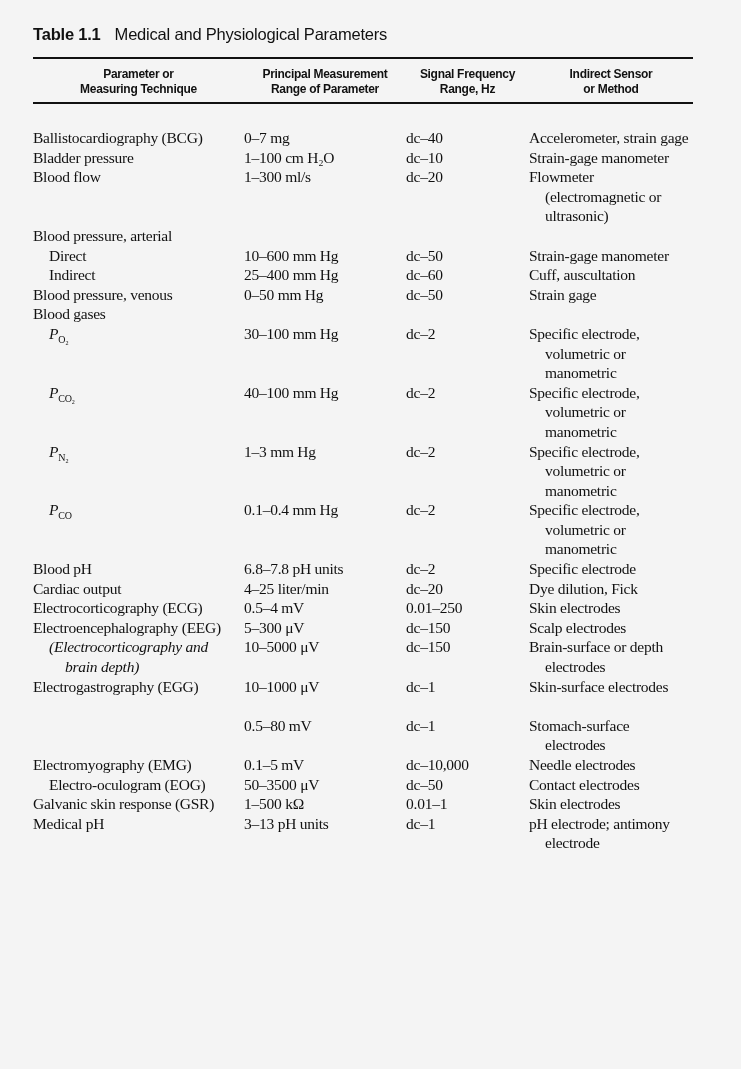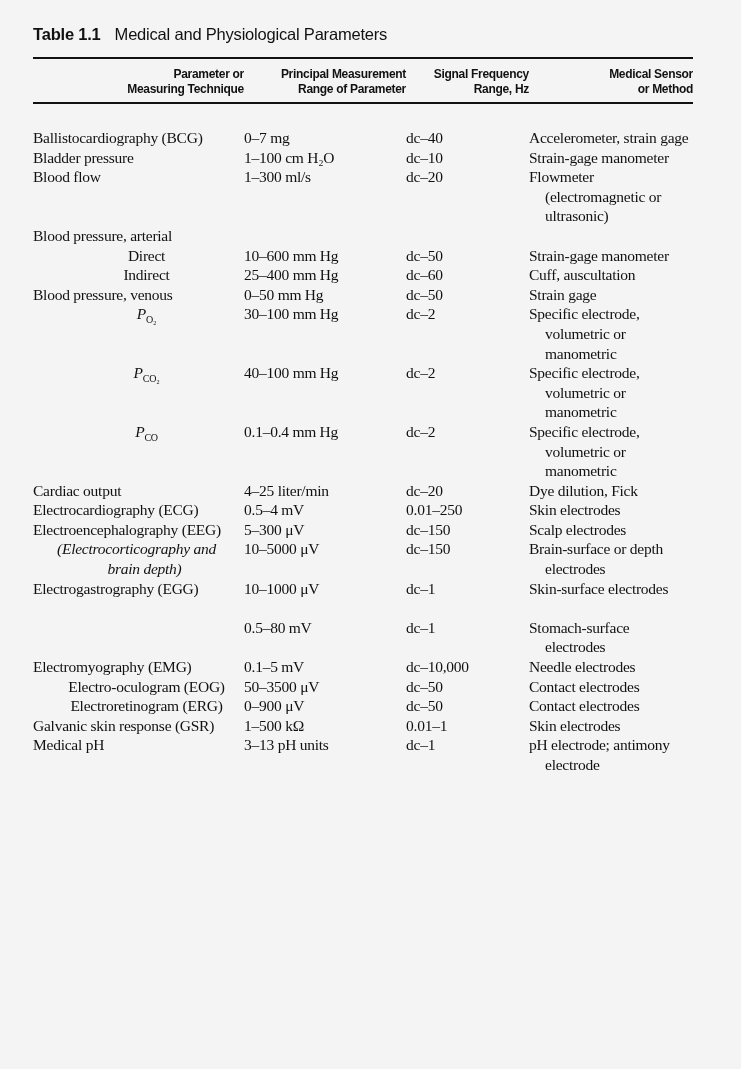--- a/index.html
+++ b/index.html
@@ -20,40 +20,40 @@
   }
   .caption .num { font-weight: bold; margin-right: 14px; }
   .rule { border-top: 2.5px solid #111; width: 660px; }
   .rule.top { margin-top: 11px; }
   table { border-collapse: collapse; width: 660px; table-layout: fixed; }
   thead th {
     font-family: "Liberation Sans", sans-serif;
     font-weight: bold;
     font-size: 12px;
     line-height: 15px;
-    text-align: right;
+    text-align: center;
     vertical-align: top;
     padding: 8px 0 5px 0;
     letter-spacing: -0.3px;
   }
   tbody td {
     font-family: "Liberation Serif", serif;
     font-size: 15.5px;
     line-height: 19.6px;
     vertical-align: top;
     padding: 0;
     letter-spacing: -0.25px;
   }
   tbody tr.first td { padding-top: 24px; }
   col.c1 { width: 211px; }
   col.c2 { width: 162px; }
   col.c3 { width: 123px; }
   col.c4 { width: 164px; }
   .hang { padding-left: 16px !important; text-indent: -16px; }
-  .sub { padding-left: 16px !important; text-align: center; }
+  .sub { padding-left: 16px !important; }
   .sub.hang { padding-left: 32px !important; text-indent: -16px; font-style: italic; }
   .ital { font-style: italic; }
   sub { font-size: 10px; line-height: 0; font-style: normal; }
   .sensor { padding-left: 16px !important; text-indent: -16px; }
 </style>
 </head>
 <body>
 
 <div class="page">
   <div class="caption">
@@ -65,21 +65,21 @@
         <col class="c1">
         <col class="c2">
         <col class="c3">
         <col class="c4">
       </colgroup>
     <thead>
       <tr>
         <th><span>Parameter or</span><br><span>Measuring Technique</span></th>
         <th><span>Principal Measurement</span><br><span>Range of Parameter</span></th>
         <th><span>Signal Frequency</span><br><span>Range, Hz</span></th>
-        <th><span>Medical Sensor</span><br><span>or Method</span></th>
+        <th><span>Indirect Sensor</span><br><span>or Method</span></th>
       </tr>
       <tr>
           <th colspan="4" style="padding:0">
             <div class="rule"></div>
           </th>
         </tr>
     </thead>
     <tbody>
       <tr class="first">
         <td class="hang">Ballistocardiography (BCG)</td>
@@ -117,45 +117,63 @@
         <td>dc–60</td>
         <td class="sensor">Cuff, auscultation</td>
       </tr>
       <tr>
         <td>Blood pressure, venous</td>
         <td>0–50 mm Hg</td>
         <td>dc–50</td>
         <td class="sensor">Strain gage</td>
       </tr>
       <tr>
+        <td>Blood gases</td>
+        <td></td>
+        <td></td>
+        <td></td>
+      </tr>
+      <tr>
         <td class="sub"><span class="ital">P</span><sub>O₂</sub></td>
         <td>30–100 mm Hg</td>
         <td>dc–2</td>
         <td class="sensor" style="padding-right:30px">Specific electrode, volumetric or manometric</td>
       </tr>
       <tr>
         <td class="sub"><span class="ital">P</span><sub>CO₂</sub></td>
         <td>40–100 mm Hg</td>
         <td>dc–2</td>
         <td class="sensor" style="padding-right:30px">Specific electrode, volumetric or manometric</td>
       </tr>
       <tr>
+        <td class="sub"><span class="ital">P</span><sub>N₂</sub></td>
+        <td>1–3 mm Hg</td>
+        <td>dc–2</td>
+        <td class="sensor" style="padding-right:30px">Specific electrode, volumetric or manometric</td>
+      </tr>
+      <tr>
         <td class="sub"><span class="ital">P</span><sub>CO</sub></td>
         <td>0.1–0.4 mm Hg</td>
         <td>dc–2</td>
         <td class="sensor" style="padding-right:30px">Specific electrode, volumetric or manometric</td>
+      </tr>
+      <tr>
+        <td>Blood pH</td>
+        <td>6.8–7.8 pH units</td>
+        <td>dc–2</td>
+        <td class="sensor">Specific electrode</td>
       </tr>
       <tr>
         <td>Cardiac output</td>
         <td>4–25 liter/min</td>
         <td>dc–20</td>
         <td class="sensor">Dye dilution, Fick</td>
       </tr>
       <tr>
-        <td class="hang" style="padding-right:40px">Electrocardiography (ECG)</td>
+        <td class="hang" style="padding-right:40px">Electrocorticography (ECG)</td>
         <td>0.5–4 mV</td>
         <td>0.01–250</td>
         <td class="sensor">Skin electrodes</td>
       </tr>
       <tr>
         <td class="hang" style="padding-right:20px">Electroencephalography (EEG)</td>
         <td>5–300 μV</td>
         <td>dc–150</td>
         <td class="sensor">Scalp electrodes</td>
       </tr>
@@ -179,26 +197,20 @@
       </tr>
       <tr>
         <td class="hang" style="padding-right:27px">Electromyography (EMG)</td>
         <td>0.1–5 mV</td>
         <td>dc–10,000</td>
         <td class="sensor">Needle electrodes</td>
       </tr>
       <tr>
         <td class="sub" style="white-space:nowrap">Electro-oculogram (EOG)</td>
         <td>50–3500 μV</td>
-        <td>dc–50</td>
-        <td class="sensor">Contact electrodes</td>
-      </tr>
-      <tr>
-        <td class="sub" style="white-space:nowrap">Electroretinogram (ERG)</td>
-        <td>0–900 μV</td>
         <td>dc–50</td>
         <td class="sensor">Contact electrodes</td>
       </tr>
       <tr>
         <td class="hang" style="padding-right:10px">Galvanic skin response (GSR)</td>
         <td>1–500 kΩ</td>
         <td>0.01–1</td>
         <td class="sensor">Skin electrodes</td>
       </tr>
       <tr>

